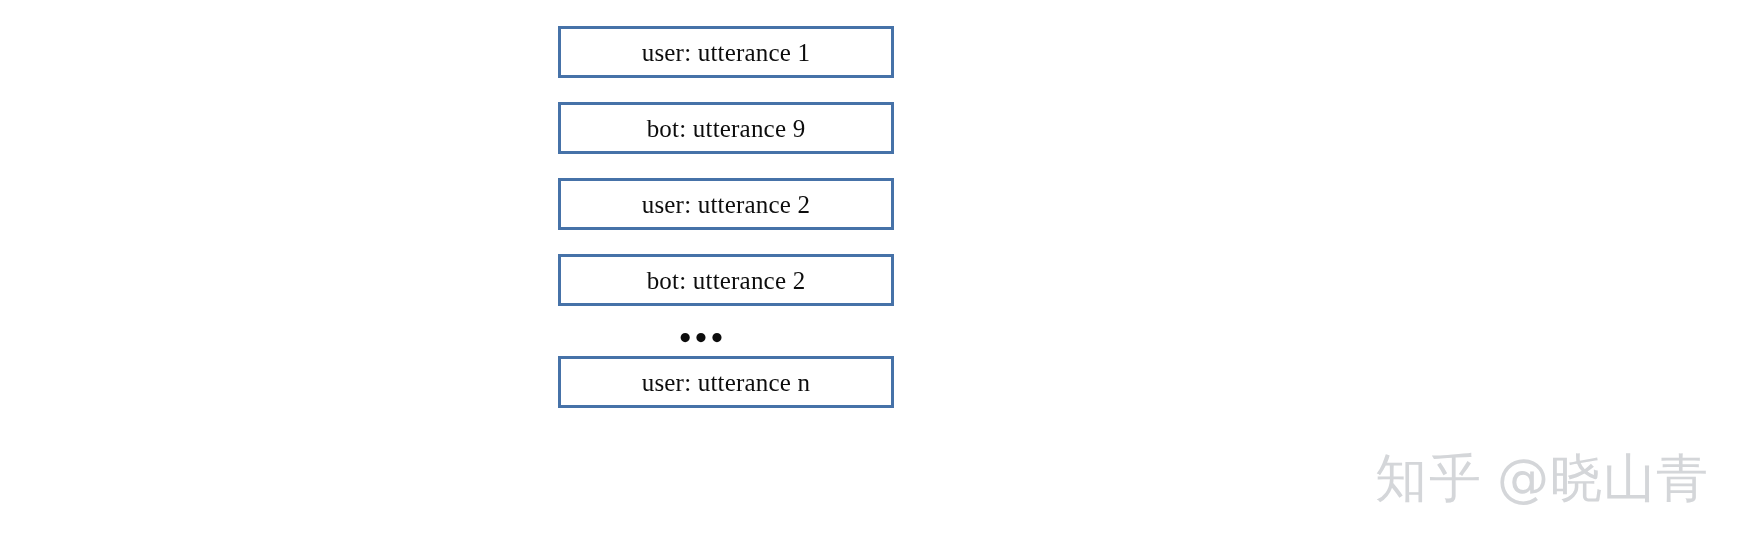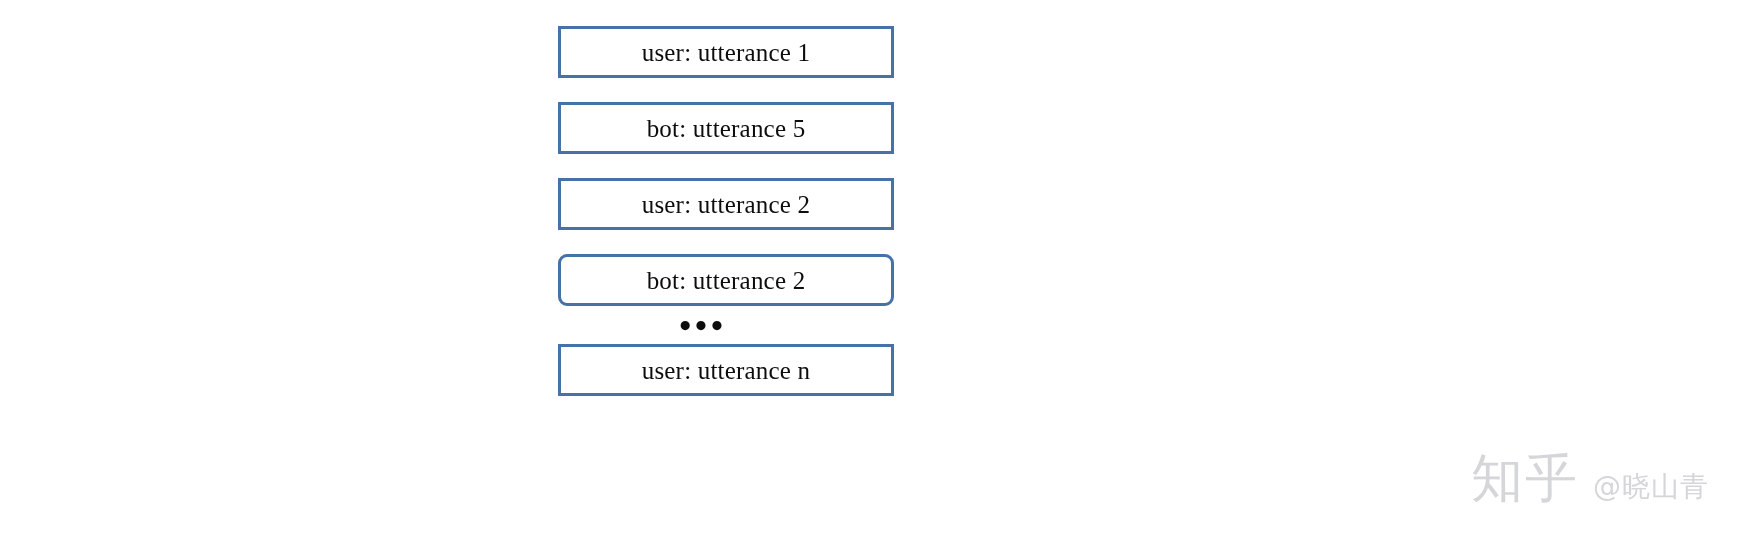--- a/index.html
+++ b/index.html
@@ -46,22 +46,21 @@
     font-family: "Liberation Serif", "DejaVu Serif", serif;
     font-size: 25px;
     line-height: 1;
     color: #0d0d0d;
     letter-spacing: 0.2px;
     white-space: nowrap;
   }
 
   
   .utterance-box.pre-ellipsis {
-    margin-bottom: 4px;
-    border-radius: 9px;
+    margin-bottom: 16px;
   }
 
   .ellipsis-row {
     width: 336px;
     height: 30px;
     display: flex;
     align-items: center;
     justify-content: center;
     padding-right: 46px;
     box-sizing: border-box;
@@ -94,39 +93,39 @@
   }
   .watermark .wm-brand {
     font-family: "DejaVu Sans", sans-serif;
     font-size: 52px;
     color: #d4d6d9;
     letter-spacing: 2px;
     font-weight: 400;
   }
   .watermark .wm-handle {
     font-family: "DejaVu Sans", sans-serif;
-    font-size: 28px;
+    font-size: 52px;
     color: #d4d6d9;
     letter-spacing: 1px;
     font-weight: 400;
   }
 </style>
 </head>
 <body>
 
 <div id="canvas">
 
   <div class="dialogue-stack">
 
     <div class="utterance-box">
       <span class="utterance-text">user: utterance 1</span>
     </div>
 
     <div class="utterance-box">
-      <span class="utterance-text">bot: utterance 5</span>
+      <span class="utterance-text">bot: utterance 9</span>
     </div>
 
     <div class="utterance-box">
       <span class="utterance-text">user: utterance 2</span>
     </div>
 
     <div class="utterance-box pre-ellipsis">
       <span class="utterance-text">bot: utterance 2</span>
     </div>
 

